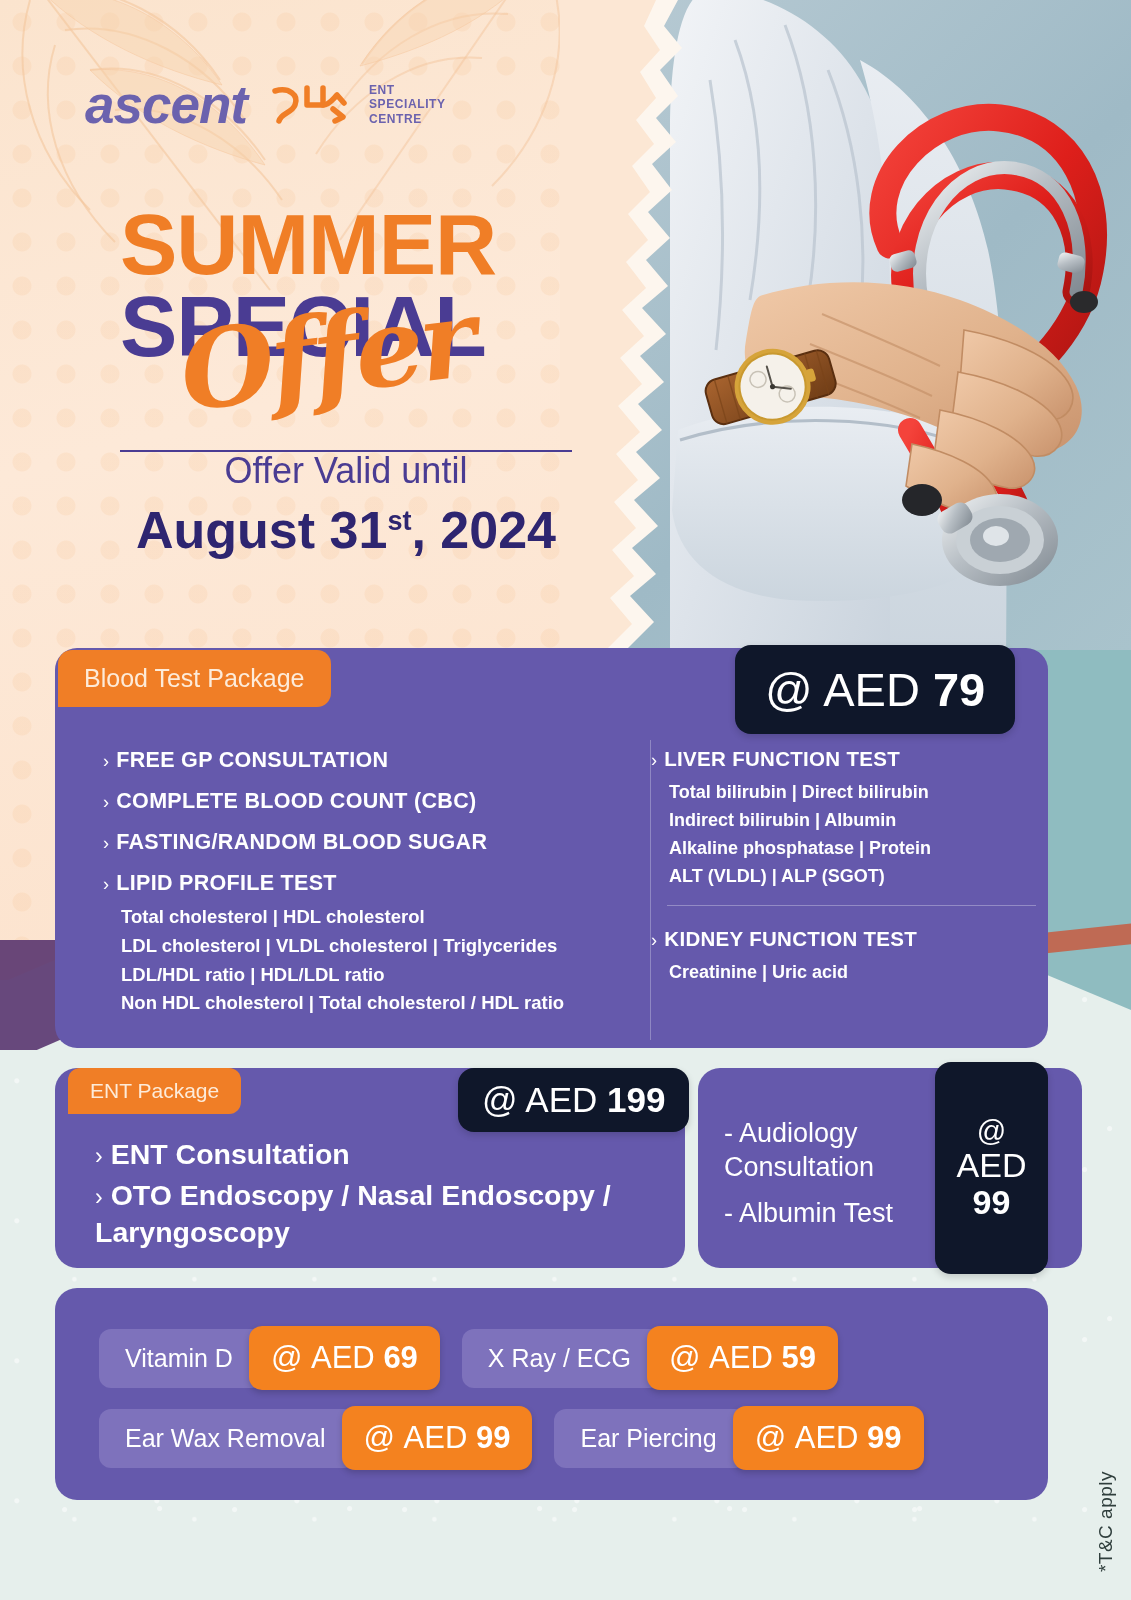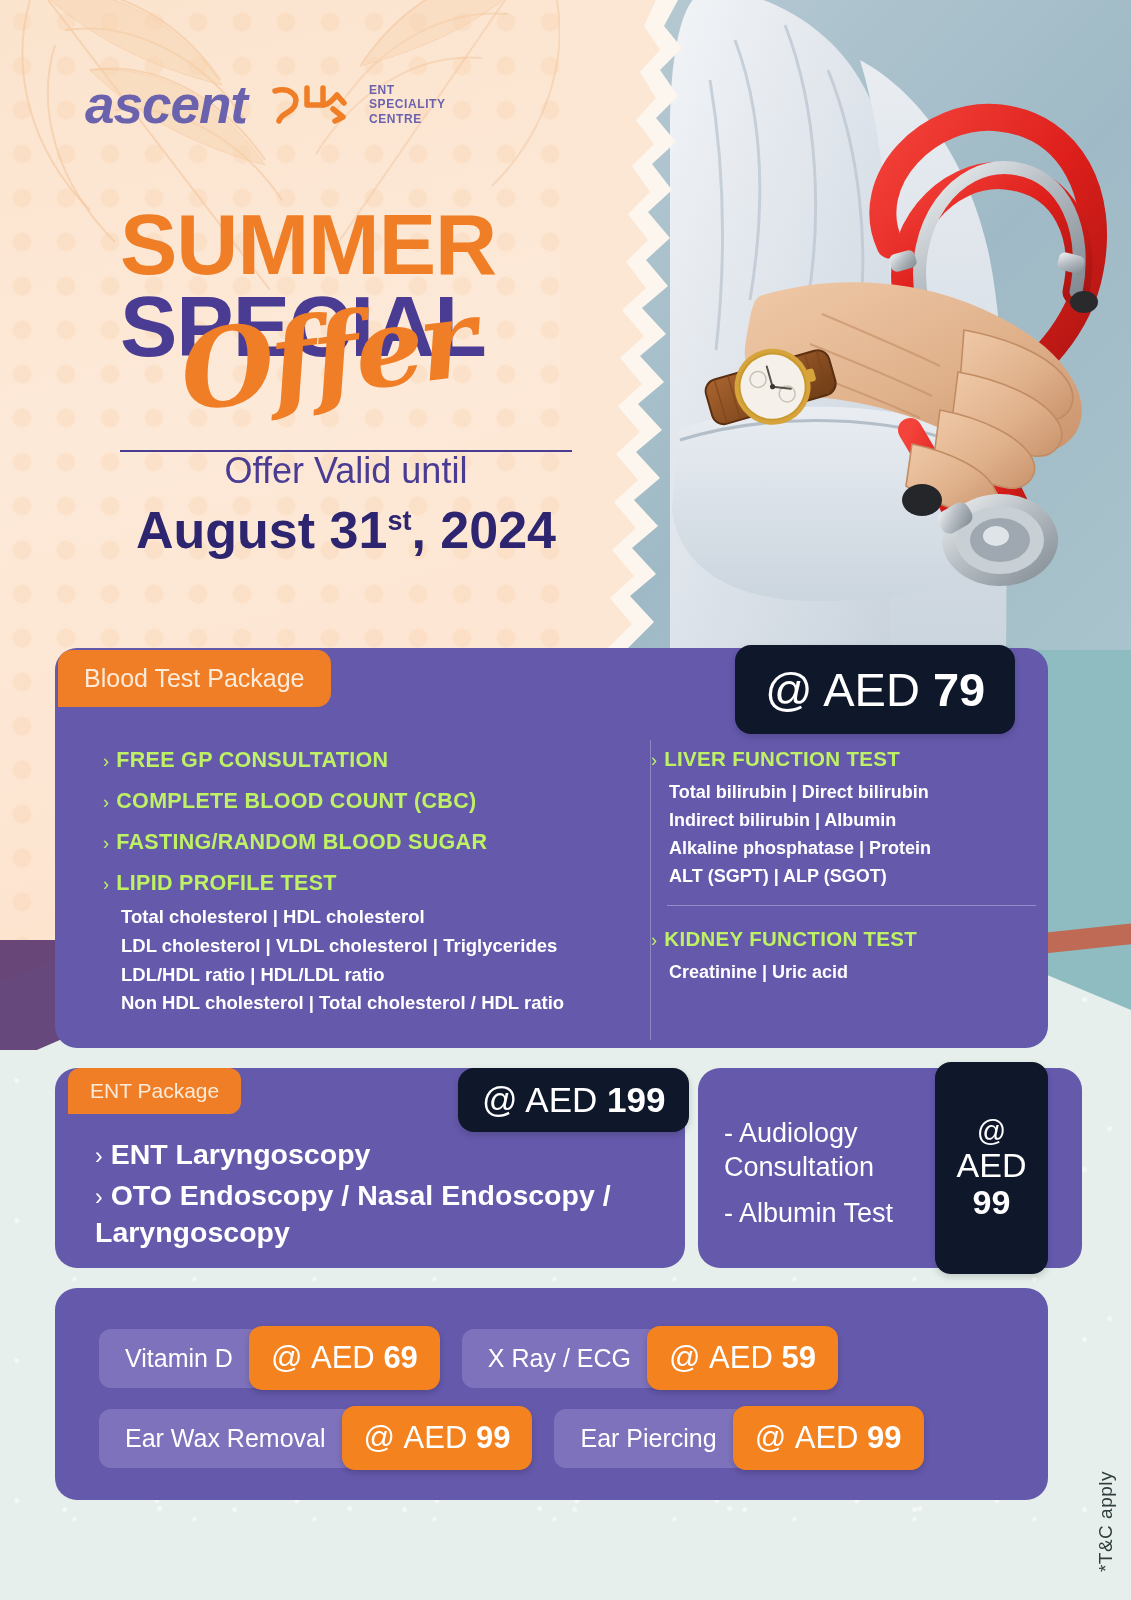--- a/index.html
+++ b/index.html
@@ -108,21 +108,21 @@
   .price b{ font-weight:800; }
   .price .at{ font-weight:300; }
 
   
   #blood-card { left:55px; top:648px; width:993px; height:400px; }
   #blood-tag { left:58px; top:650px; }
   #blood-price { left:735px; top:645px; font-size:47px; padding:17px 30px; }
   .blood-cols { position:absolute; left:0; top:92px; width:100%; height:300px; display:flex; z-index:13;}
   .bc-left { width:595px; padding-left:48px; }
   .bc-right { flex:1; border-left:1.5px solid rgba(255,255,255,.28); }
-  .li-main { color:#bef264; font-size:21.5px; font-weight:700; letter-spacing:.3px; line-height:1.9; }
+  .li-main { color:#ffffff; font-size:21.5px; font-weight:700; letter-spacing:.3px; line-height:1.9; }
   .li-main .chev { font-weight:400; margin-right:7px; font-size:18px; }
   .li-sub { color:#fff; font-size:18.5px; font-weight:600; line-height:1.55; padding-left:18px; }
   .bc-right .li-main { font-size:20.5px; }
   .bc-right .li-sub { font-size:18px; }
   .hr-soft { height:1.5px; background:rgba(255,255,255,.3); margin:14px 12px 14px 16px; }
 
   
   #ent-card { left:55px; top:1068px; width:630px; height:200px; }
   #ent-tag { left:68px; top:1068px; font-size:21px; padding:11px 22px; border-radius:12px 12px 12px 0;}
   #ent-price { left:458px; top:1068px; font-size:35px; padding:12px 24px; }
@@ -375,37 +375,37 @@
         <div class="li-sub">Total cholesterol  |  HDL cholesterol</div>
         <div class="li-sub">LDL cholesterol  |  VLDL cholesterol  |  Triglycerides</div>
         <div class="li-sub">LDL/HDL ratio  |  HDL/LDL ratio</div>
         <div class="li-sub">Non HDL cholesterol  |  Total cholesterol / HDL ratio</div>
       </div>
     <div class="bc-right">
         <div class="li-main"><span class="chev">›</span><span>LIVER FUNCTION TEST</span></div>
         <div class="li-sub">Total bilirubin  |  Direct bilirubin</div>
         <div class="li-sub">Indirect bilirubin  |  Albumin</div>
         <div class="li-sub">Alkaline phosphatase  |  Protein</div>
-        <div class="li-sub">ALT (SGPT)  |  ALP (SGOT)</div>
+        <div class="li-sub">ALT (VLDL)  |  ALP (SGOT)</div>
         <div class="hr-soft"></div>
         <div class="li-main"><span class="chev">›</span><span>KIDNEY FUNCTION TEST</span></div>
         <div class="li-sub">Creatinine  |  Uric acid</div>
       </div>
   </div>
 </div>
 <div class="tag" id="blood-tag">Blood Test Package</div>
 <div class="price" id="blood-price">
   <span class="at">@</span>
   <span>AED</span>
   <b>79</b>
 </div>
 
 <div class="card" id="ent-card">
   <div class="ent-list">
-      <div class="ent-li"><span class="chev">›</span><span>ENT Laryngoscopy</span></div>
+      <div class="ent-li"><span class="chev">›</span><span>ENT Consultation</span></div>
       <div class="ent-li"><span class="chev">›</span><span>OTO Endoscopy / Nasal Endoscopy / Laryngoscopy</span></div>
     </div>
 </div>
 <div class="tag" id="ent-tag">ENT Package</div>
 <div class="price" id="ent-price">
   <span class="at">@</span>
   <span>AED</span>
   <b>199</b>
 </div>
 

